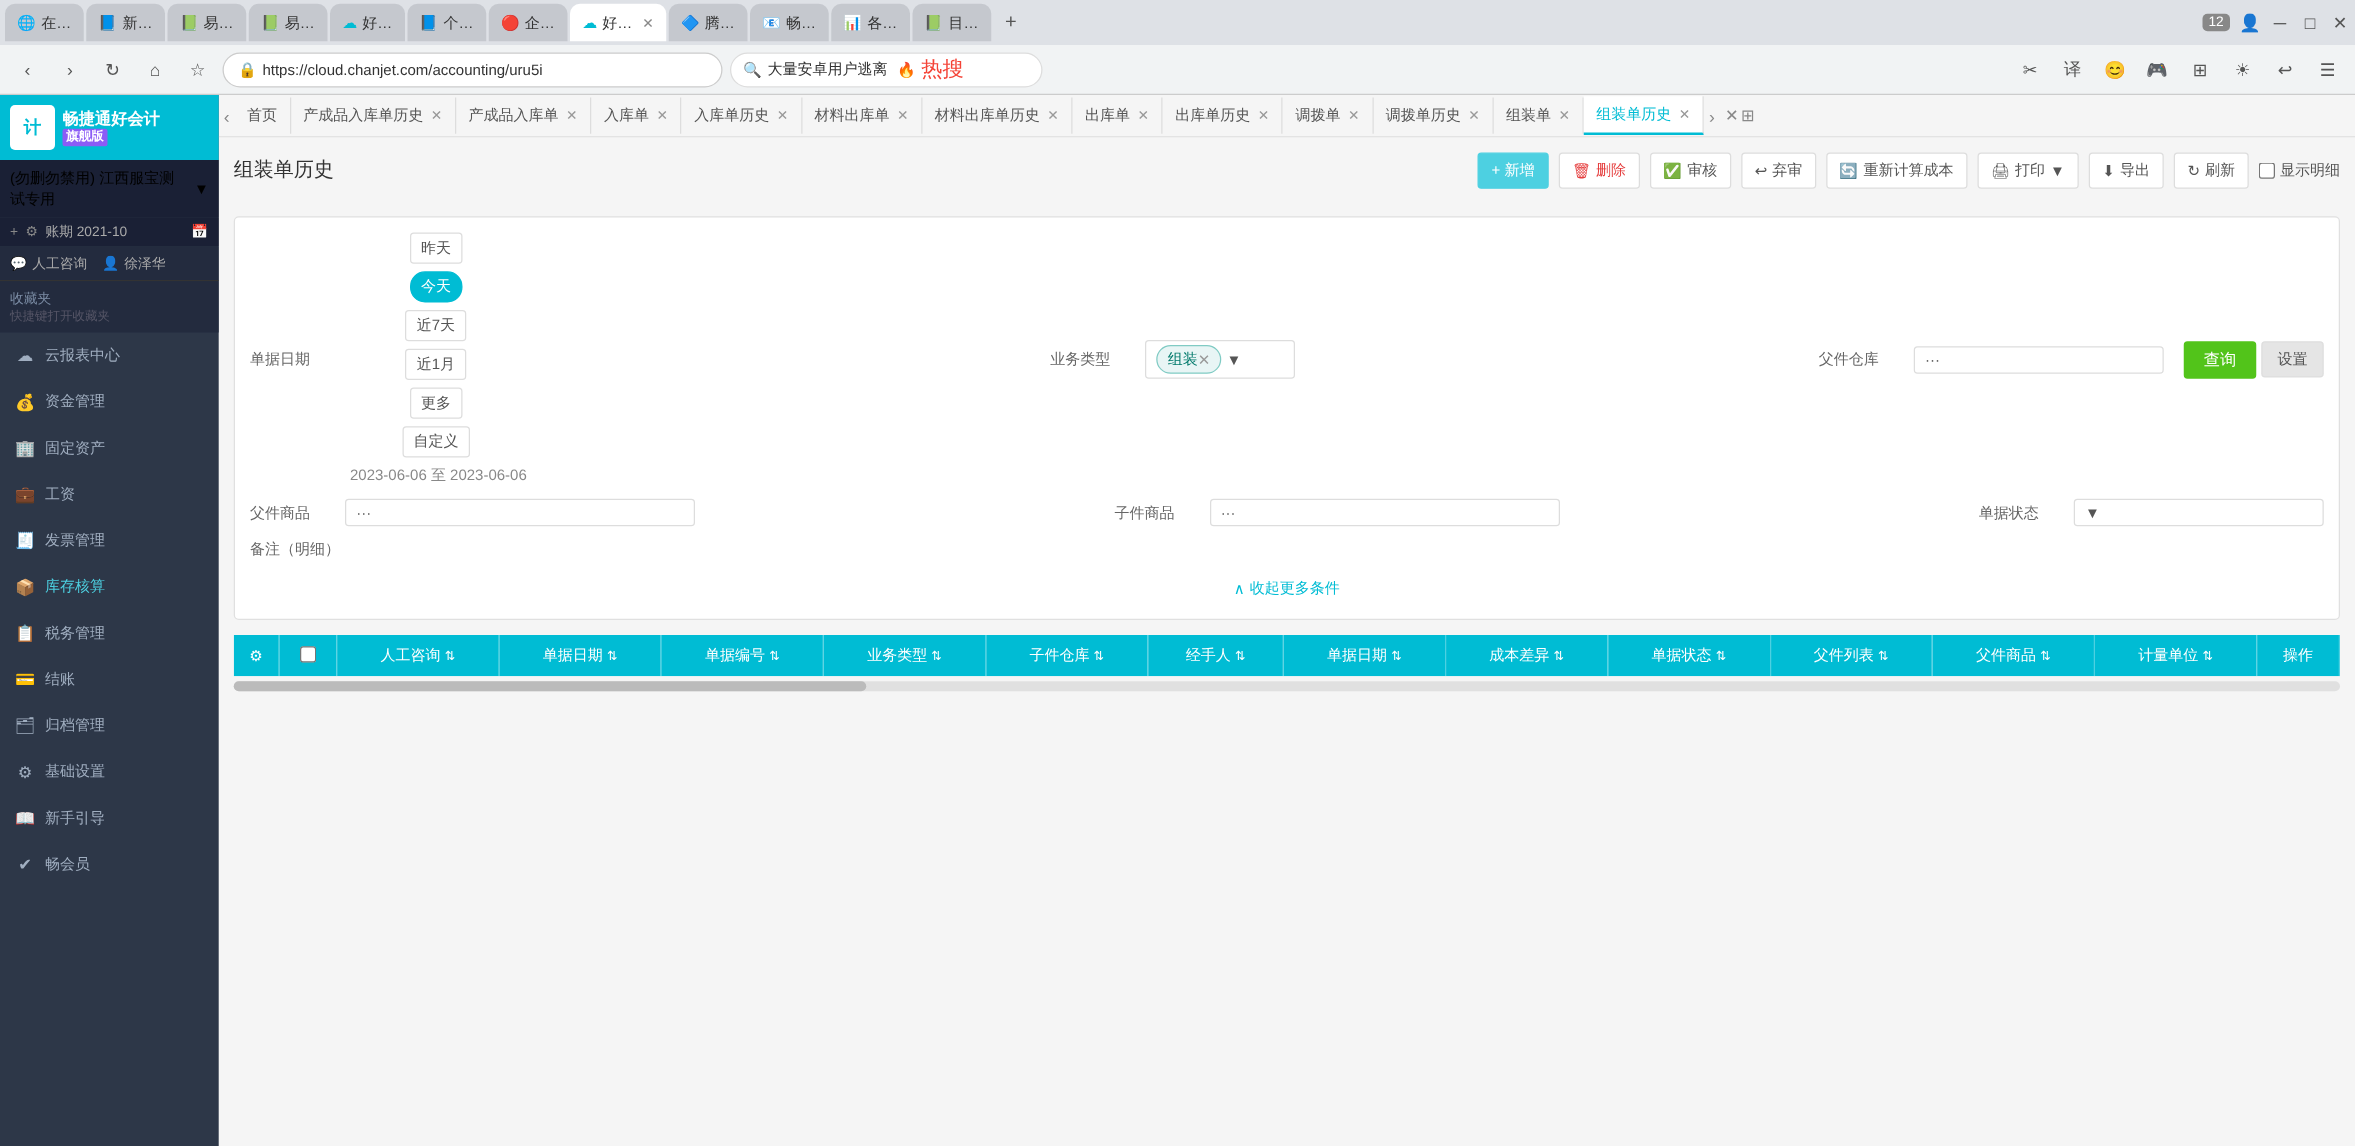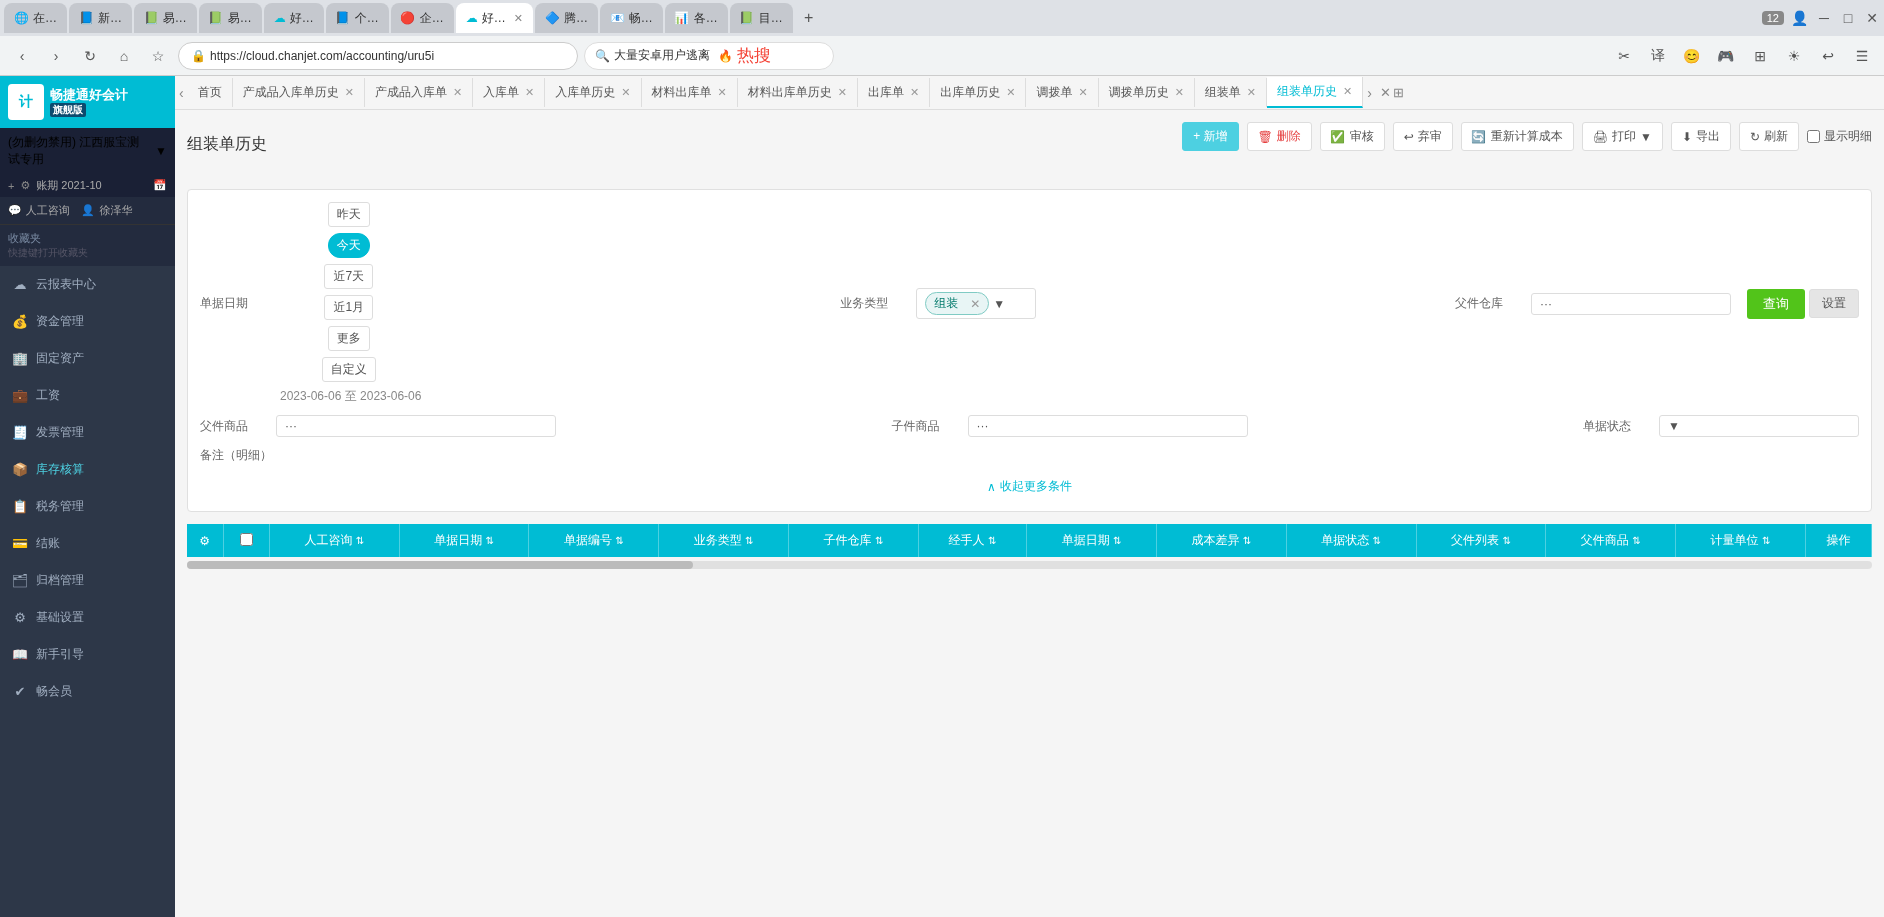--- a/index.html
+++ b/index.html
@@ -20,21 +20,21 @@
     .toolbar-icons { display: flex; align-items: center; gap: 6px; margin-left: auto; }
     .toolbar-icon { width: 28px; height: 28px; display: flex; align-items: center; justify-content: center; font-size: 14px; cursor: pointer; color: #555; }
 
     
     .app-container { display: flex; height: calc(917px - 76px); }
 
     
     .sidebar { width: 175px; background: #2d3748; display: flex; flex-direction: column; height: 100%; flex-shrink: 0; }
     .sidebar-header { background: #00bcd4; padding: 8px; display: flex; align-items: center; gap: 6px; }
     .sidebar-logo { color: white; font-size: 13px; font-weight: bold; display: flex; flex-direction: column; line-height: 1.2; }
-    .sidebar-logo .sub { font-size: 10px; background: #0c4a6e; color: white; padding: 1px 3px; border-radius: 2px; width: fit-content; }
+    .sidebar-logo .sub { font-size: 10px; background: #8b5cf6; color: white; padding: 1px 3px; border-radius: 2px; width: fit-content; }
     .company-selector { padding: 6px 8px; display: flex; align-items: center; gap: 4px; background: #1a2035; }
     .sidebar-bookmarks { padding: 6px 8px; background: #232b3e; }
     .bookmark-title { color: #7a8ba3; font-size: 11px; }
     .bookmark-subtitle { color: #556; font-size: 10px; }
     .sidebar-menu { flex: 1; overflow-y: auto; }
     .menu-item { display: flex; align-items: center; gap: 8px; padding: 10px 12px; color: #a0aec0; cursor: pointer; font-size: 12px; }
     .menu-item.active { color: #4dd0e1; }
     .menu-icon { width: 16px; height: 16px; display: flex; align-items: center; justify-content: center; font-size: 13px; }
 
     
@@ -45,35 +45,35 @@
     .page-tab { display: flex; align-items: center; padding: 6px 10px; font-size: 12px; color: #555; cursor: pointer; white-space: nowrap; border-right: 1px solid #ddd; gap: 4px; flex-shrink: 0; }
     .page-tab.active { background: #fff; color: #00bcd4; border-bottom: 2px solid #00bcd4; }
     .page-tab .tab-close { color: #999; font-size: 11px; margin-left: 2px; }
     .tab-arrow { padding: 0 4px; color: #888; font-size: 14px; cursor: pointer; }
 
     
     .page-content { flex: 1; background: #f5f5f5; overflow-y: auto; padding: 12px; }
     .page-title { font-size: 16px; color: #333; margin-bottom: 12px; font-weight: 500; }
 
     
-    .action-toolbar { display: flex; align-items: center; gap: 8px; margin-bottom: 28px; justify-content: flex-end; }
+    .action-toolbar { display: flex; align-items: center; gap: 8px; margin-bottom: 12px; justify-content: flex-end; }
     .action-btn { display: flex; align-items: center; gap: 4px; padding: 5px 10px; border: 1px solid #ddd; background: #fff; border-radius: 3px; font-size: 12px; color: #555; cursor: pointer; }
     .action-btn.primary { background: #4dd0e1; color: white; border-color: #4dd0e1; }
     .action-btn.danger { color: #e53e3e; }
     .checkbox-label { display: flex; align-items: center; gap: 4px; font-size: 12px; color: #555; }
 
     
     .filter-area { background: #fff; border: 1px solid #e0e0e0; border-radius: 4px; padding: 12px; margin-bottom: 12px; }
     .filter-row { display: flex; align-items: center; gap: 16px; margin-bottom: 10px; }
     .filter-label { color: #666; font-size: 12px; white-space: nowrap; width: 60px; }
     .filter-dates { display: flex; align-items: center; gap: 6px; flex-direction: column; }
     .date-btn { padding: 3px 8px; border: 1px solid #ddd; border-radius: 3px; font-size: 12px; color: #555; cursor: pointer; background: #fff; }
     .date-btn.active { background: #00bcd4; color: white; border-color: #00bcd4; border-radius: 12px; }
     .date-range { font-size: 12px; color: #888; margin-left: 4px; }
-    .filter-tag { display: flex; align-items: center; gap: 12px; background: #e8f5f5; border: 1px solid #80cbc4; border-radius: 12px; padding: 2px 8px; font-size: 12px; color: #00796b; }
+    .filter-tag { display: flex; align-items: center; gap: 0; background: #e8f5f5; border: 1px solid #80cbc4; border-radius: 12px; padding: 2px 8px; font-size: 12px; color: #00796b; }
     .filter-tag .remove { cursor: pointer; color: #999; }
     .filter-select { display: flex; align-items: center; border: 1px solid #ddd; border-radius: 3px; padding: 3px 8px; font-size: 12px; color: #555; background: #fff; cursor: pointer; gap: 4px; min-width: 120px; }
     .filter-input { border: 1px solid #ddd; border-radius: 3px; padding: 3px 8px; font-size: 12px; color: #555; background: #fff; min-width: 200px; display: flex; align-items: center; gap: 4px; }
     .collapse-row { display: flex; justify-content: center; align-items: center; gap: 4px; color: #00bcd4; font-size: 12px; cursor: pointer; padding: 4px; }
 
     
     .data-table { width: 100%; border-collapse: collapse; background: #fff; }
     .data-table thead tr { background: #00bcd4; }
     .data-table thead th { padding: 8px 6px; font-size: 12px; color: white; font-weight: normal; white-space: nowrap; border-right: 1px solid rgba(255,255,255,0.3); text-align: center; }
     .data-table thead th:first-child { width: 36px; }

